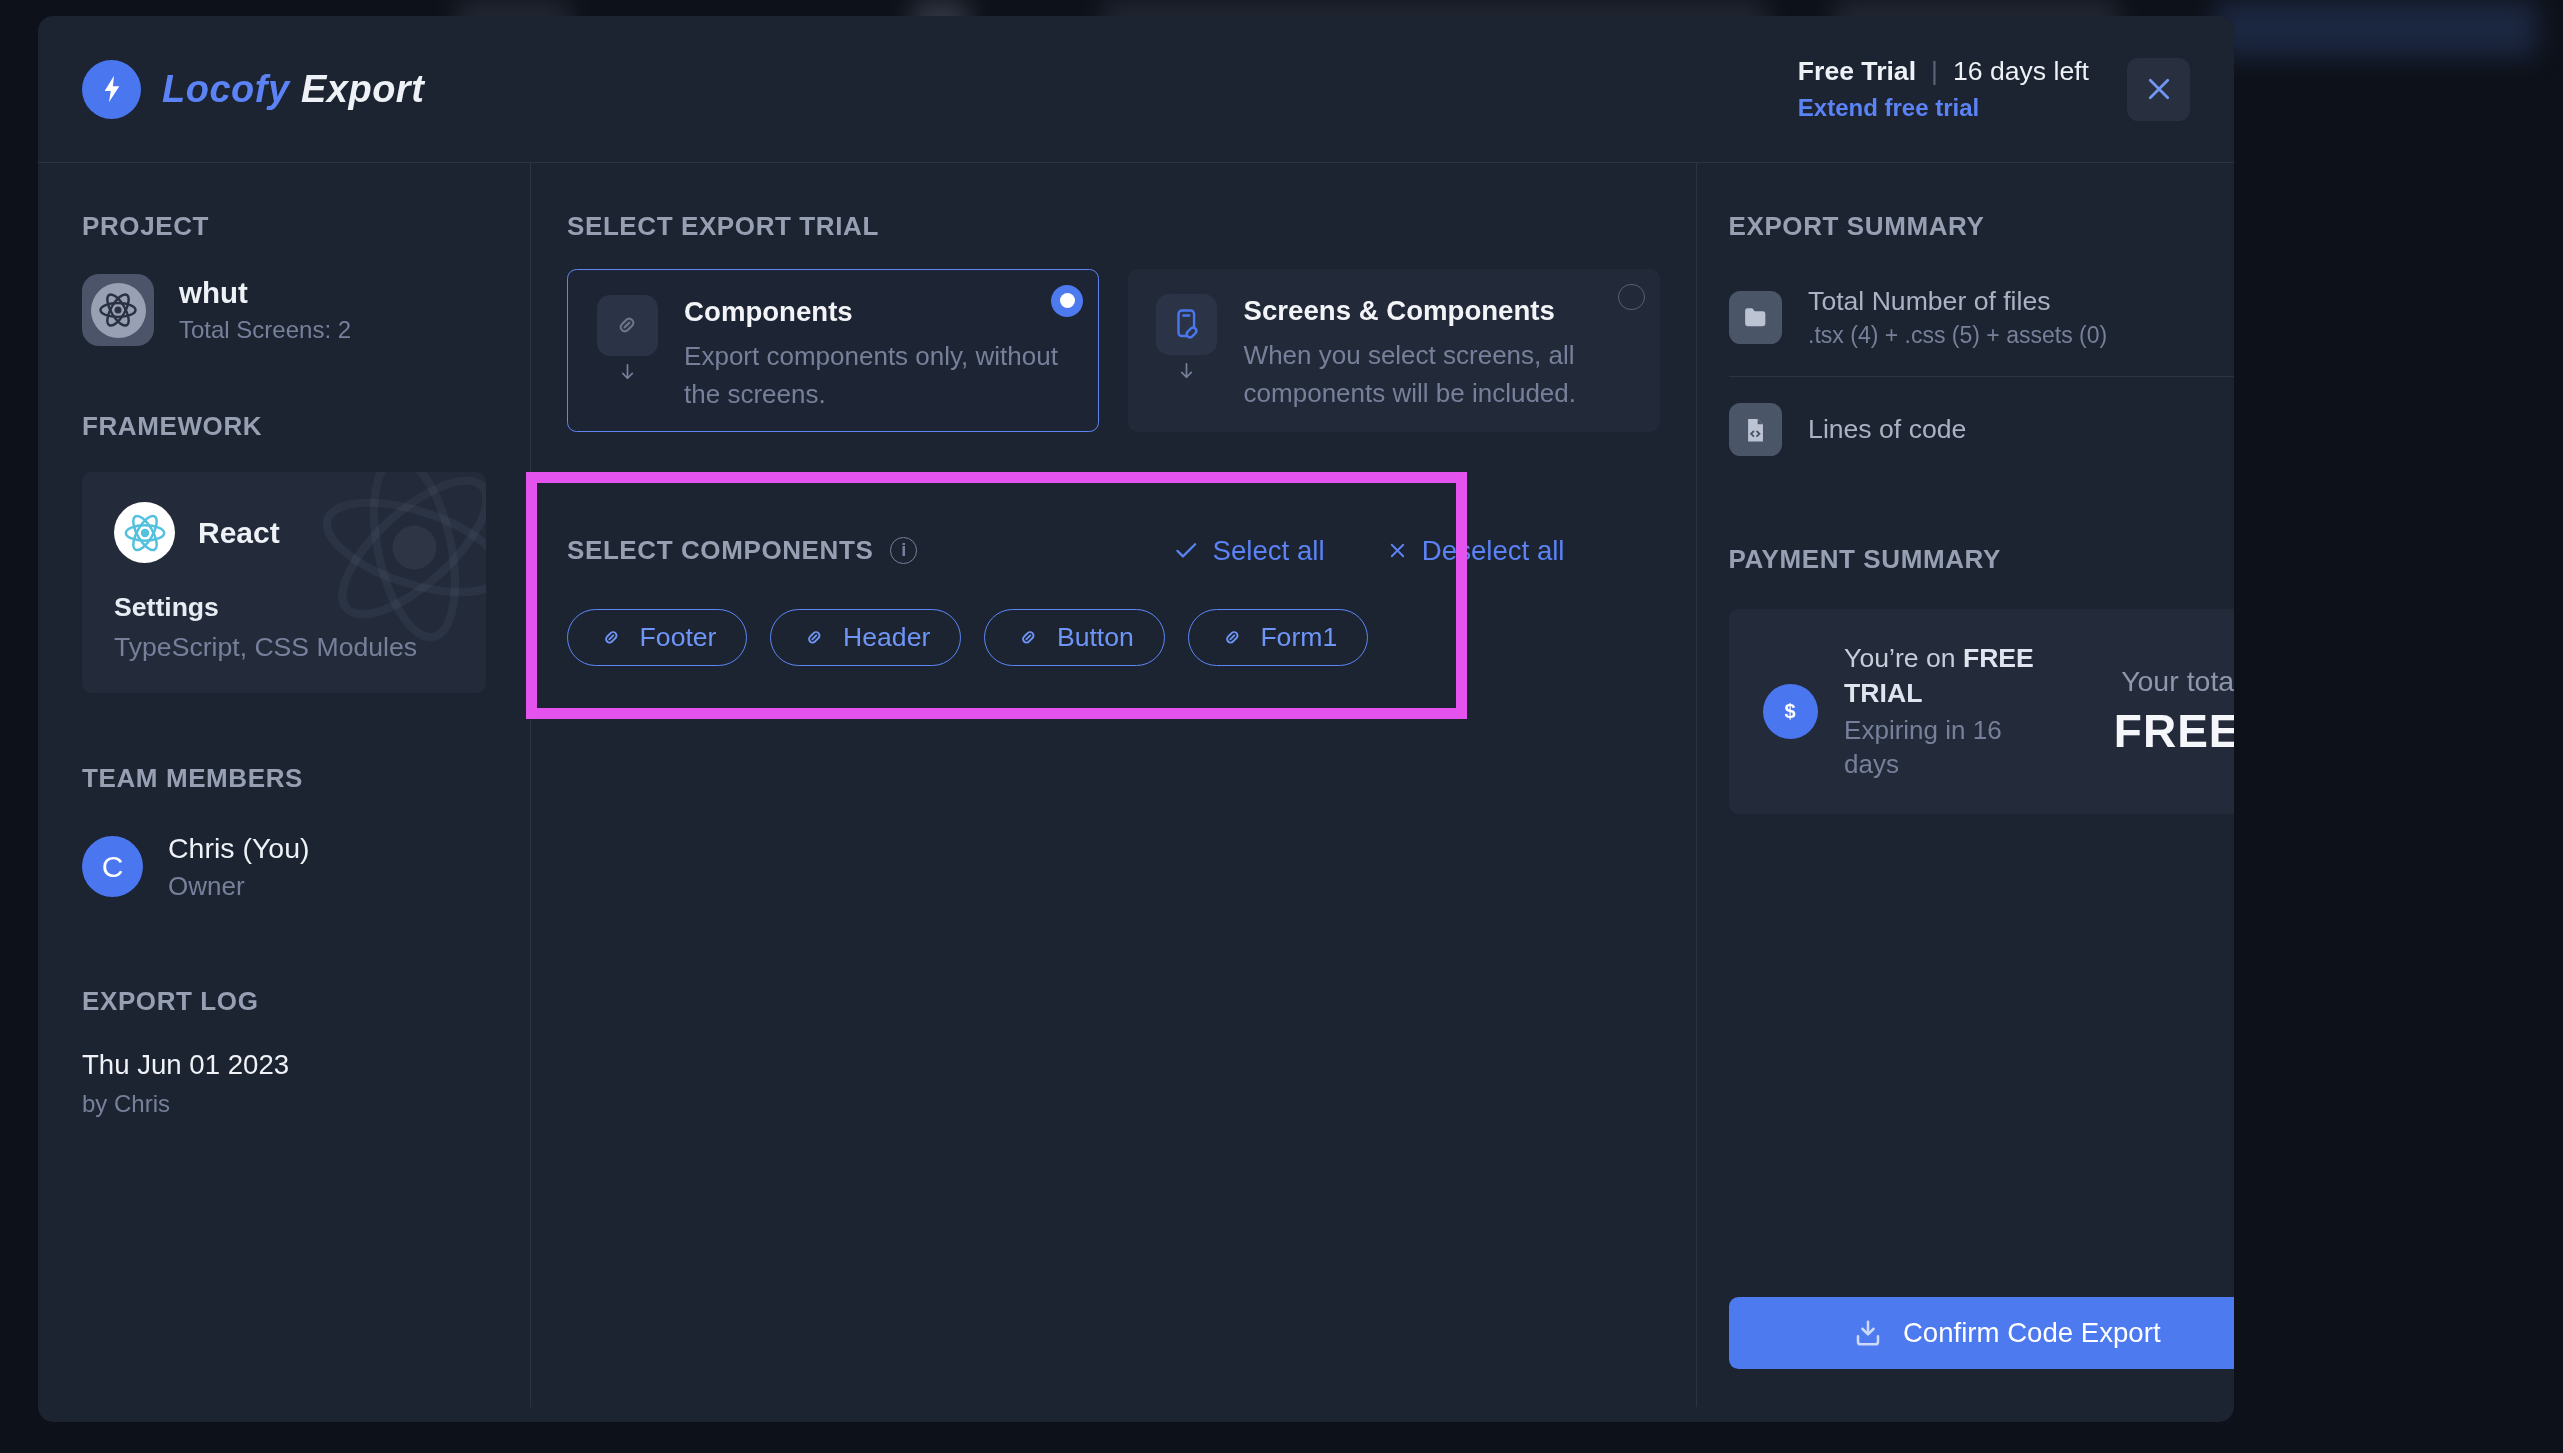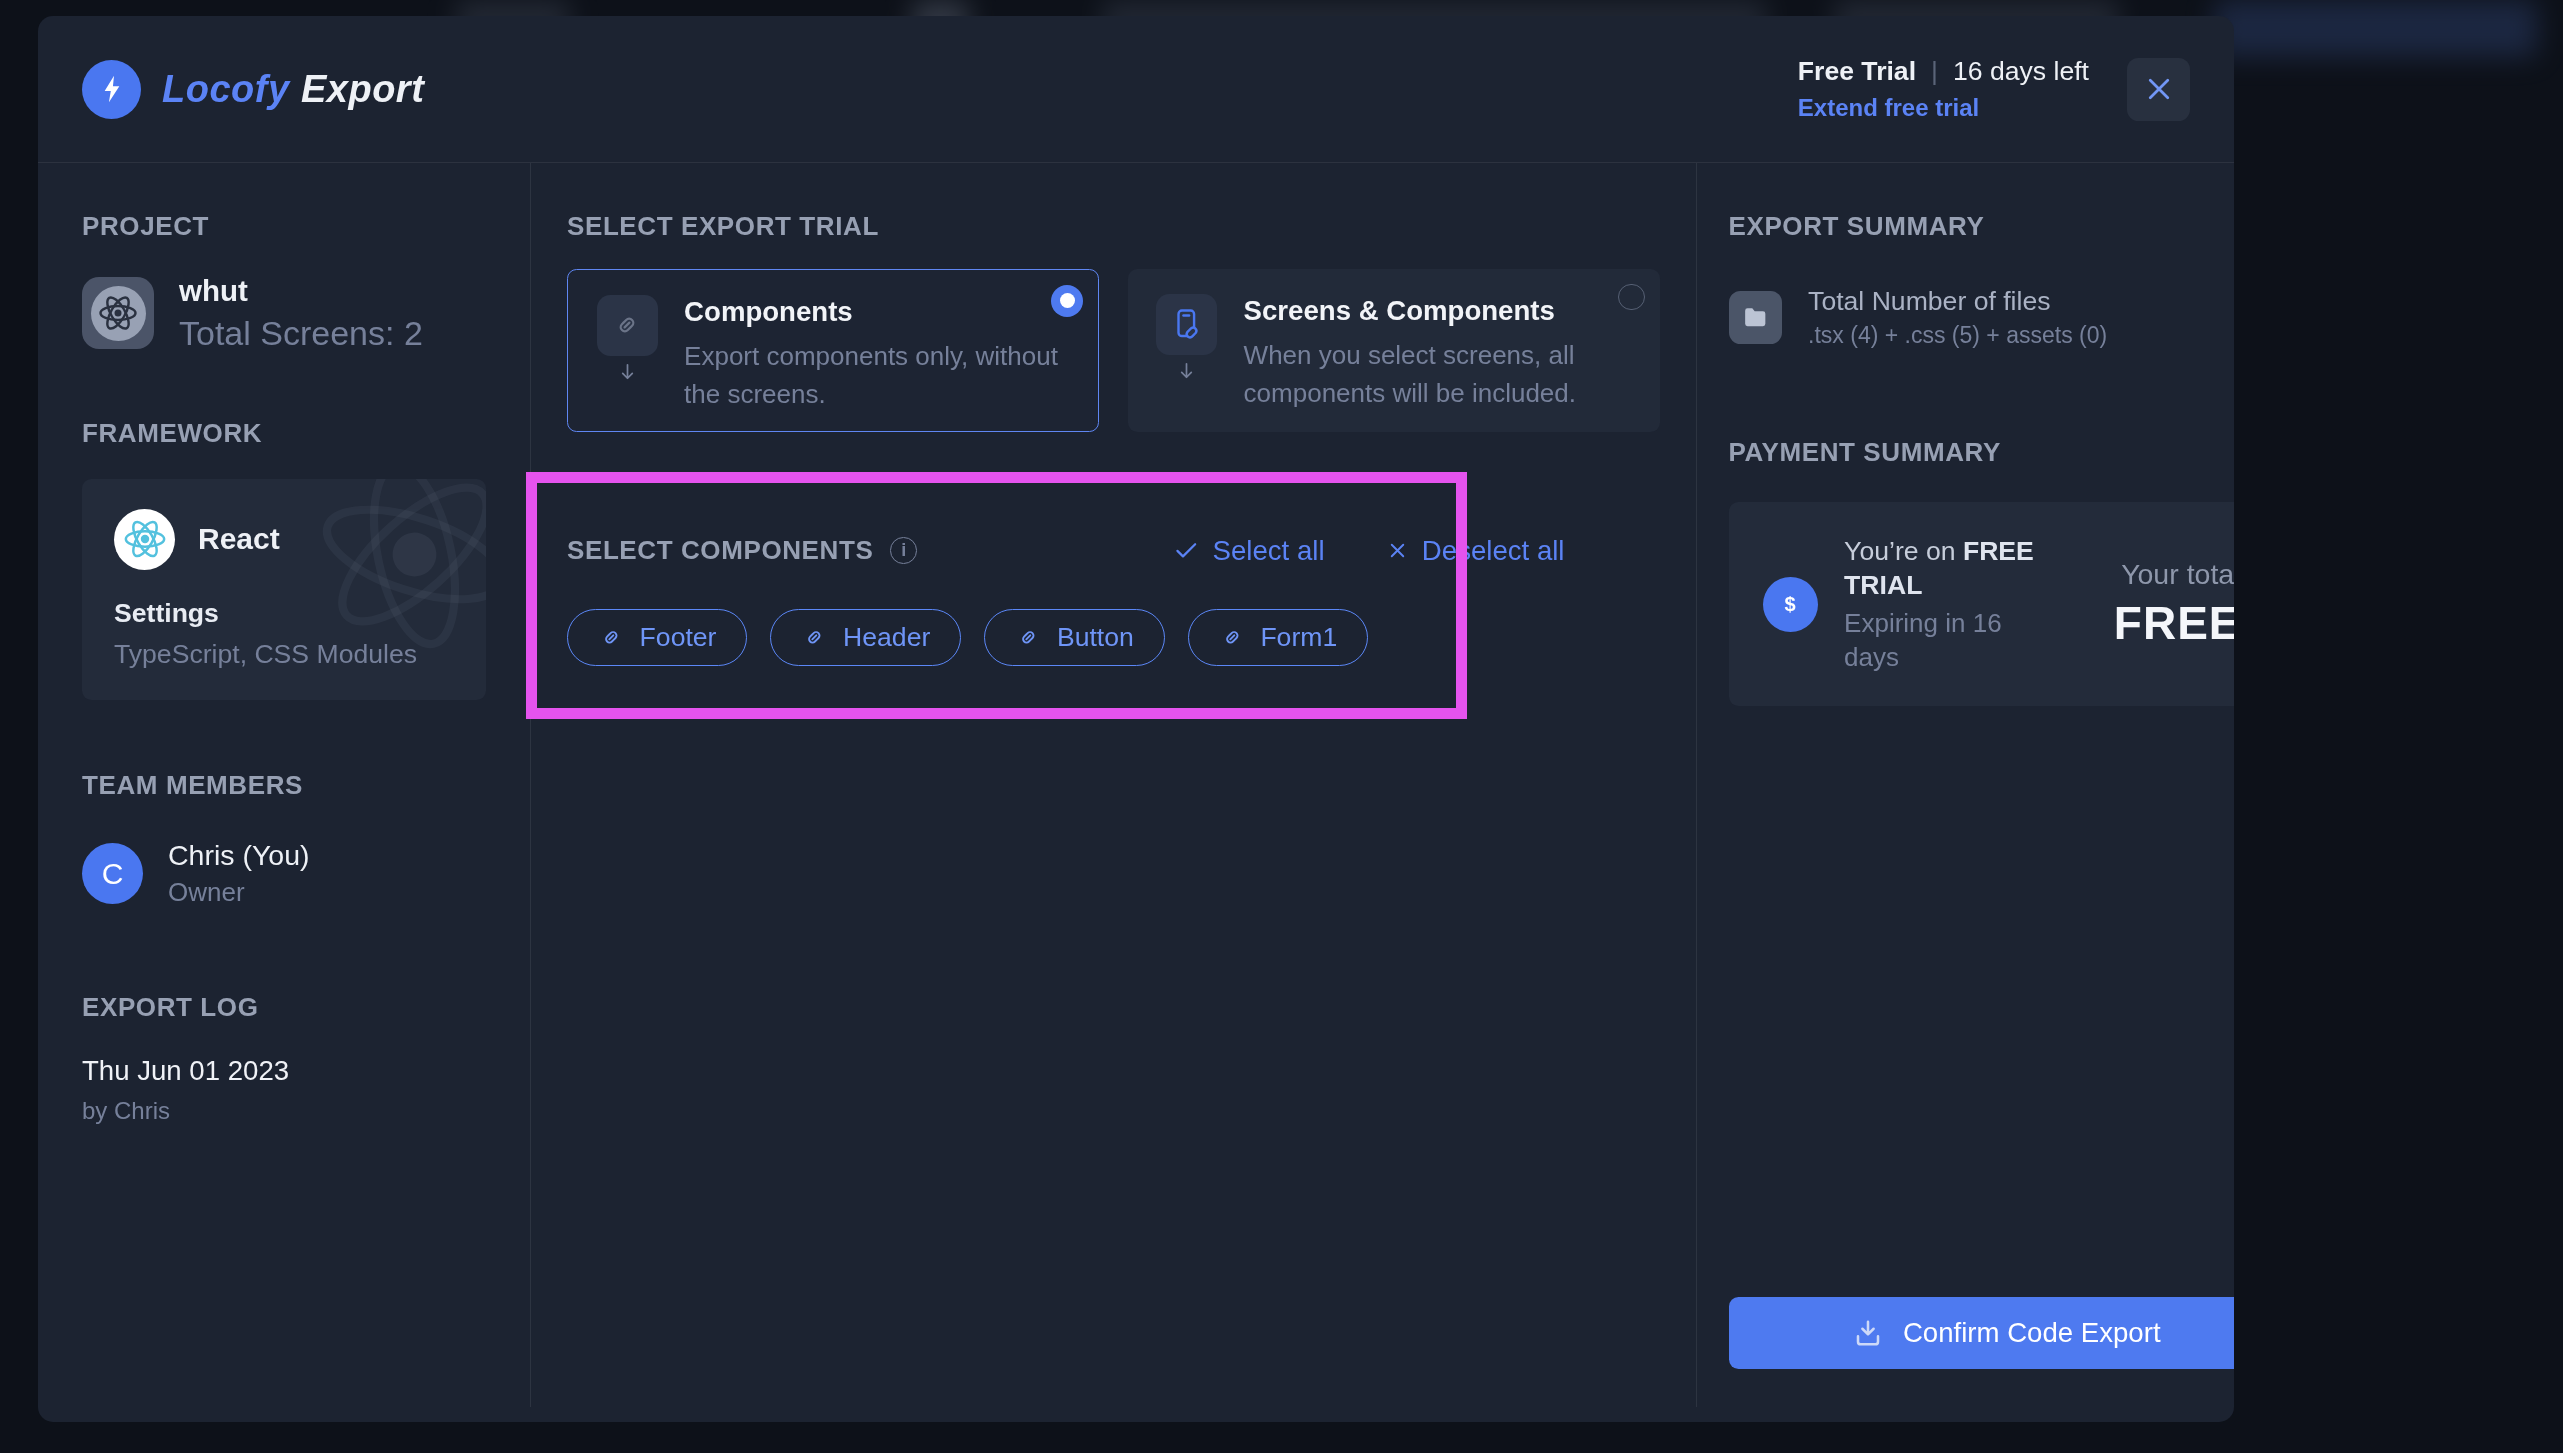--- a/index.html
+++ b/index.html
@@ -32,21 +32,21 @@
   .col-main { flex:1; padding:48px 36px; border-left:1px solid rgba(255,255,255,0.08); border-right:1px solid rgba(255,255,255,0.08); position:relative; }
   .col-right { width:616px; flex:0 0 616px; padding:48px 28.5px 0 32px; position:relative; }
 
   .sec-heading { font-size:26px; font-weight:bold; color:#97a0b3; letter-spacing:0.6px; }
 
   
   .project-row { display:flex; align-items:center; gap:25px; margin-top:32px; }
   .project-icon { width:72px; height:72px; border-radius:17px; background:#4b5468; display:flex; align-items:center; justify-content:center; }
   .project-icon .inner-circle { width:55px; height:55px; border-radius:50%; background:#98a1b4; display:flex; align-items:center; justify-content:center; }
   .project-name { font-size:29.5px; font-weight:bold; color:#eef1f6; }
-  .project-screens { font-size:34px; color:#76809a; margin-top:5.7px; }
+  .project-screens { font-size:24px; color:#76809a; margin-top:5.7px; }
 
   .fw-heading { margin-top:65px; }
   .fw-card { margin-top:30px; background:#232b3a; border-radius:9.5px; padding:30px 32px; position:relative; overflow:hidden; }
   .fw-row { display:flex; align-items:center; gap:23px; position:relative; z-index:1; }
   .fw-circle { width:61px; height:61px; border-radius:50%; background:#ffffff; display:flex; align-items:center; justify-content:center; }
   .fw-name { font-size:30px; color:#eef1f6; font-weight:600; }
   .fw-settings { font-size:26.6px; font-weight:bold; color:#e8ecf3; margin-top:28.5px; position:relative; z-index:1; }
   .fw-settings-val { font-size:26.6px; color:#76809a; margin-top:9.5px; position:relative; z-index:1; }
   .fw-watermark { position:absolute; right:-38px; top:-34px; opacity:.55; transform:rotate(18deg); }
 
@@ -329,20 +329,33 @@
                 <path d="M3.5 6.5 a2 2 0 0 1 2-2 h4 l2 2.5 h7 a2 2 0 0 1 2 2 v8.5 a2 2 0 0 1-2 2 h-13 a2 2 0 0 1-2-2 z" fill="#bcc4d4"></path>
               </svg>
             </div>
             <div class="sum-mid">
               <div class="sum-label">Total Number of files</div>
               <div class="sum-sub">.tsx (4) + .css (5) + assets (0)</div>
             </div>
             <div class="sum-val">9</div>
           </div>
 
+          <div class="sum-row">
+            <div class="sum-tile">
+              <svg width="28.5" height="28.5" viewBox="0 0 24 24">
+                <path d="M6 2.5 h8 l4.5 4.5 v14.5 h-12.5 z" fill="#bcc4d4"></path>
+                <path d="M14 2.5 v4.5 h4.5" fill="#4b5568"></path>
+                <path d="M10.5 13 l-2 2 2 2 M13.5 13 l2 2 -2 2" stroke="#4b5568" stroke-width="1.6" fill="none" stroke-linecap="round"></path>
+              </svg>
+            </div>
+            <div class="sum-mid">
+              <div class="sum-label">Lines of code</div>
+            </div>
+            <div class="sum-val">88</div>
+          </div>
         </div>
 
         <div class="sec-heading pay-heading">PAYMENT SUMMARY</div>
         <div class="pay-card">
           <div class="pay-circle">
             <svg width="32" height="32" viewBox="0 0 24 24">
               <text x="12" y="17" text-anchor="middle" font-size="15" font-weight="bold" fill="#ffffff" font-family="Liberation Sans, sans-serif">$</text>
             </svg>
           </div>
           <div class="pay-mid">

